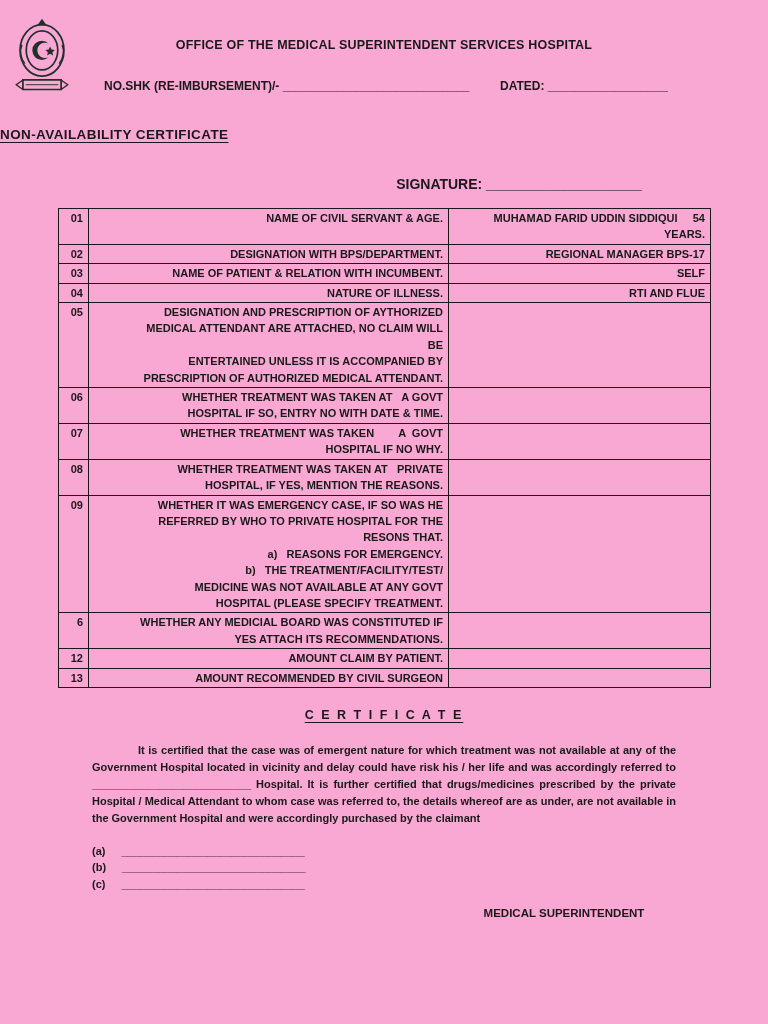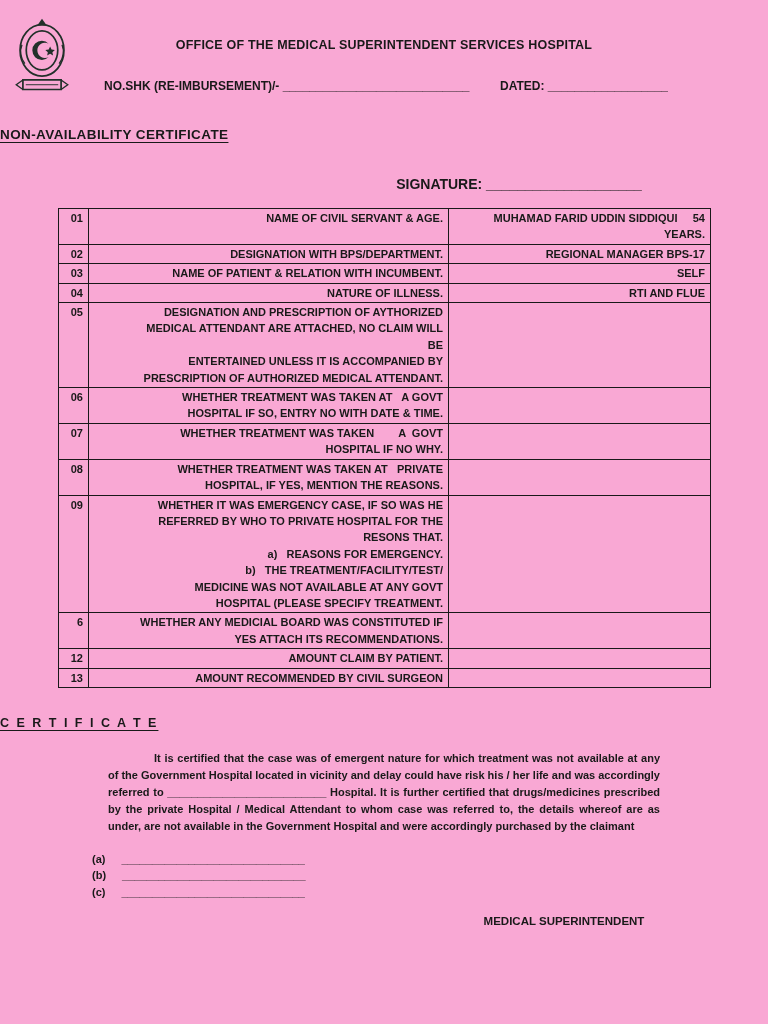--- a/index.html
+++ b/index.html
@@ -65,36 +65,36 @@
     border: 1.5px solid #191919;
     padding: 1px 5px;
     vertical-align: top;
     white-space: pre-wrap;
     overflow: hidden;
   }
   .c-no   { width: 30px; }
   .c-desc { width: 360px; }
   .c-val  { width: 262px; }
   .cert-heading {
-    margin-top: 28px;
-    text-align: left;
+    margin-top: 20px;
+    text-align: center;
     font-size: 12.5px;
     letter-spacing: 2px;
   }
   .underlined {
     text-decoration: underline;
     text-underline-offset: 3px;
   }
   .cert-body {
     margin: 20px 92px 0;
     font-size: 11px;
     line-height: 17px;
     text-align: justify;
   }
-  .cert-body p { margin: 16px; }
+  .cert-body p { margin: 0; }
   .p1 { text-indent: 46px; }
   .blank-list {
     margin: 16px 0 0 92px;
     font-size: 11px;
     line-height: 16.5px;
   }
   .blank-row { display: flex; gap: 16px; }
   .doc-footer {
     width: 316px;
     margin: 12px 46px 0 auto;

